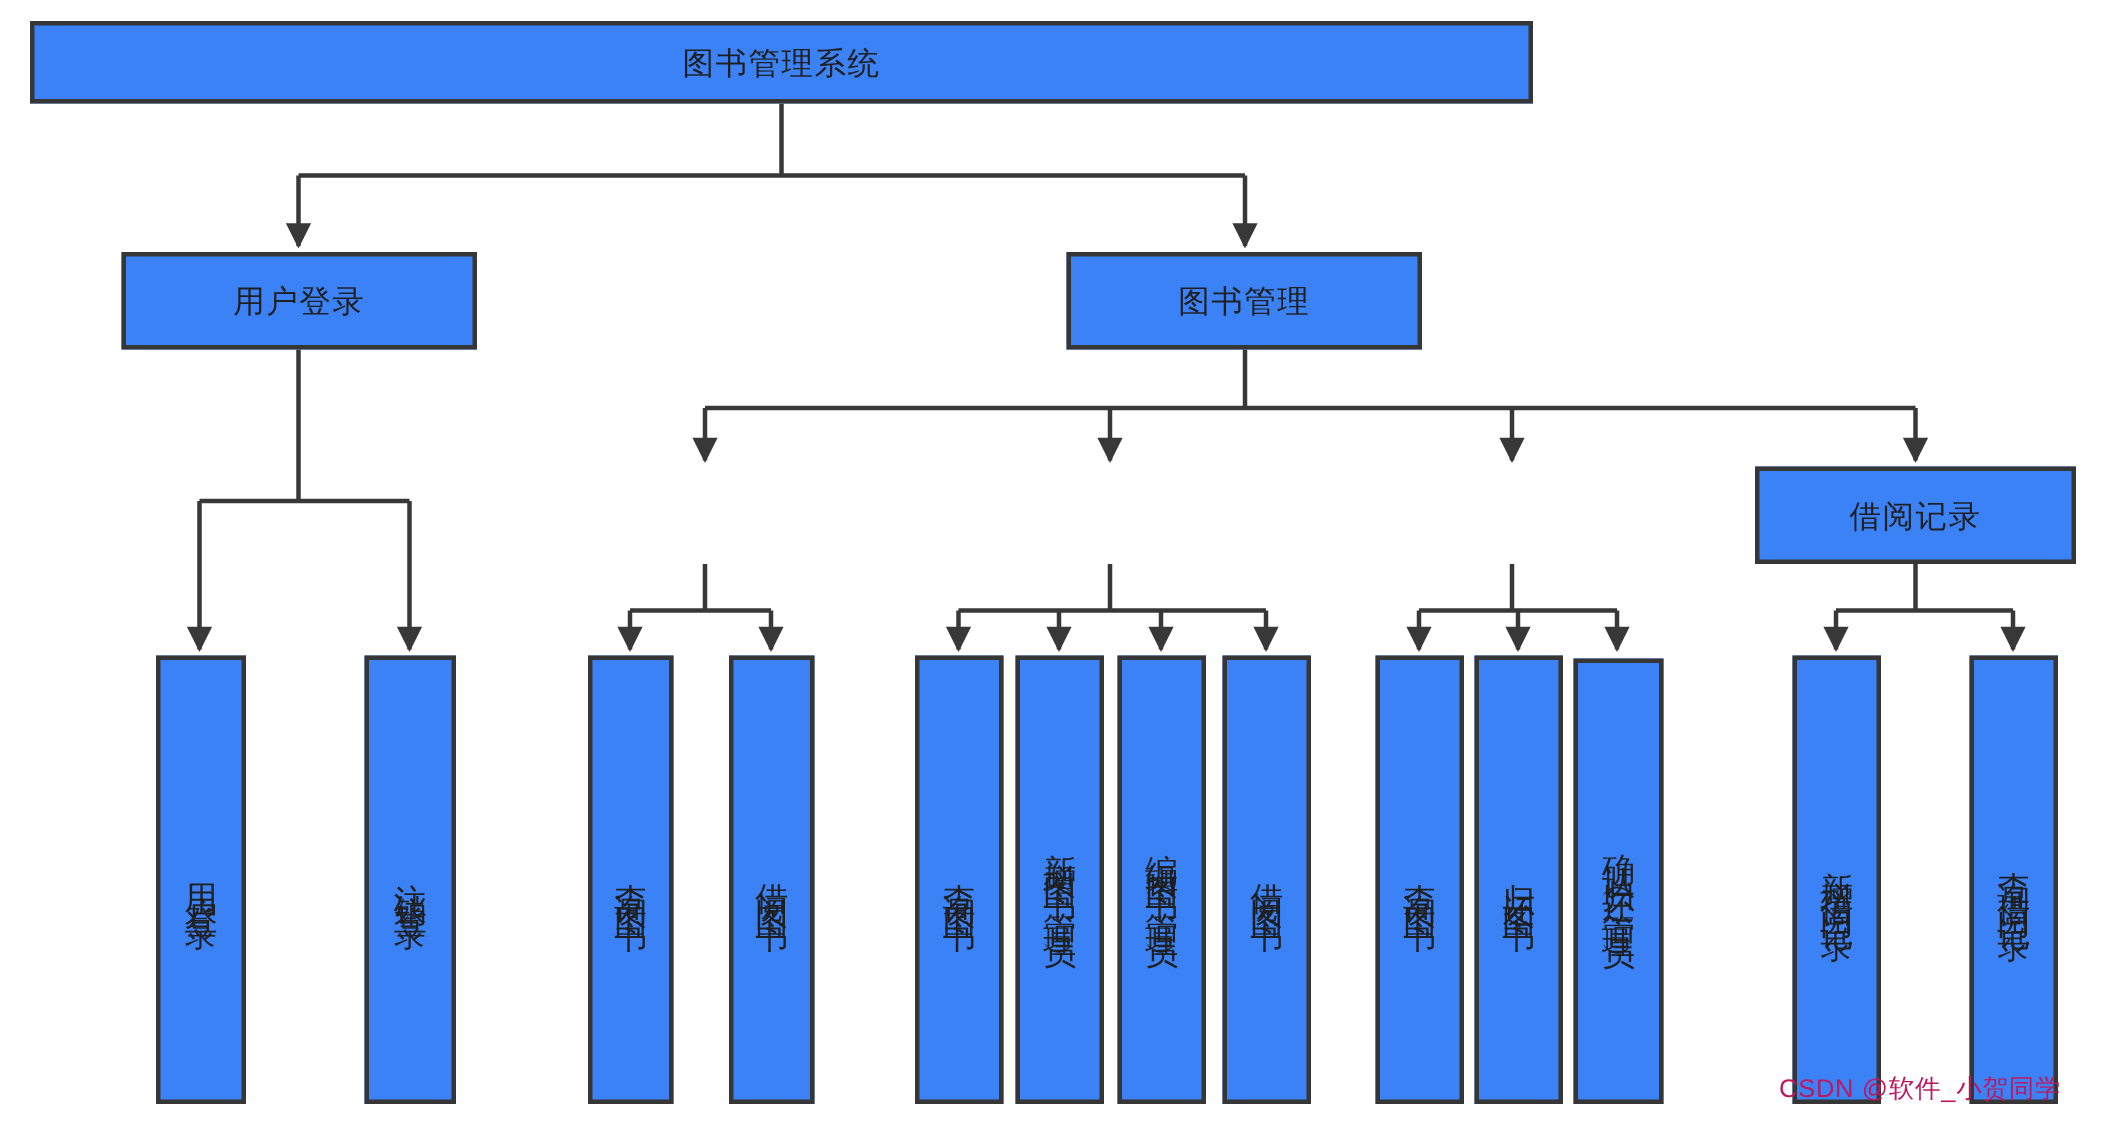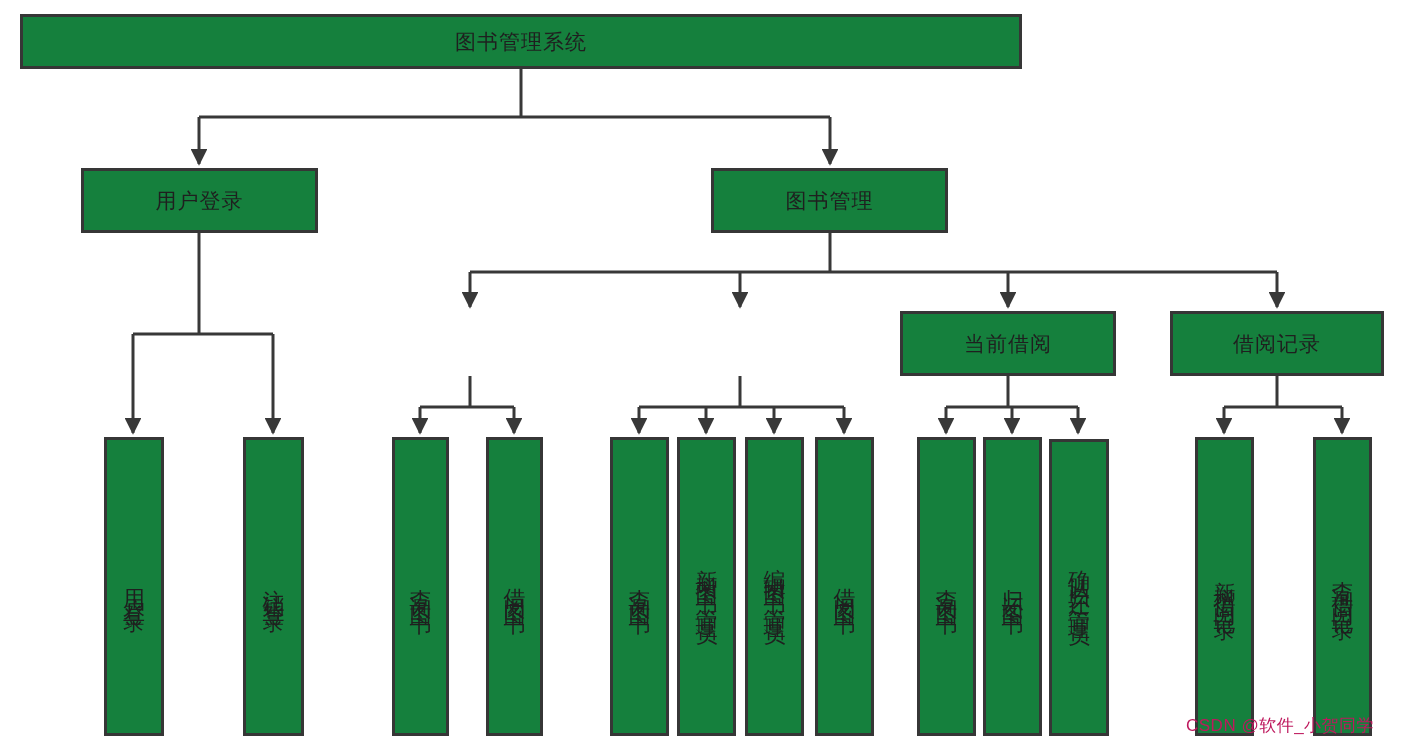--- a/index.html
+++ b/index.html
@@ -13,21 +13,21 @@
   }
   #connector-layer {
     position: absolute;
     left: 0; top: 0;
     width: 1405px; height: 747px;
   }
   .node {
     position: absolute;
     box-sizing: border-box;
     border: 3px solid #363636;
-    background: #15803d;
+    background: #3b82f6;
     display: flex;
     align-items: center;
     justify-content: center;
     color: #1f1f1f;
   }
   .h-node {
     font-size: 21px;
     letter-spacing: 1px;
     white-space: nowrap;
   }
@@ -111,21 +111,20 @@
   </svg>
 
   <div class="node h-node" style="left:20px; top:14px; width:1002px; height:55px;">图书管理系统</div>
 
   <div class="node h-node" style="left:81px; top:168px; width:237px; height:65px;">用户登录</div>
 
   <div class="node h-node" style="left:711px; top:168px; width:237px; height:65px;">图书管理</div>
 
 
 
-  <div class="node h-node" style="left:900px; top:311px; width:216px; height:65px;">当前借阅</div>
 
   <div class="node h-node" style="left:1170px; top:311px; width:214px; height:65px;">借阅记录</div>
 
   <div class="node v-node" style="left:104px; top:437px; width:60px; height:299px;">用户登录</div>
 
   <div class="node v-node" style="left:243px; top:437px; width:61px; height:299px;">注销登录</div>
 
   <div class="node v-node" style="left:392px; top:437px; width:57px; height:299px;">查询图书</div>
 
   <div class="node v-node" style="left:486px; top:437px; width:57px; height:299px;">借阅图书</div>

